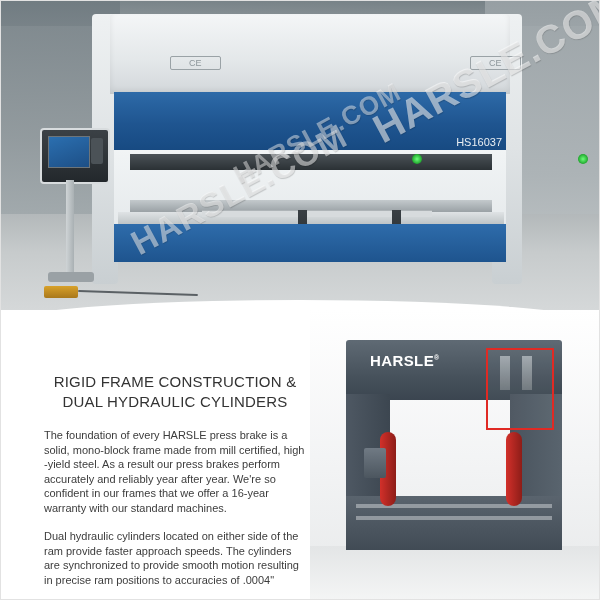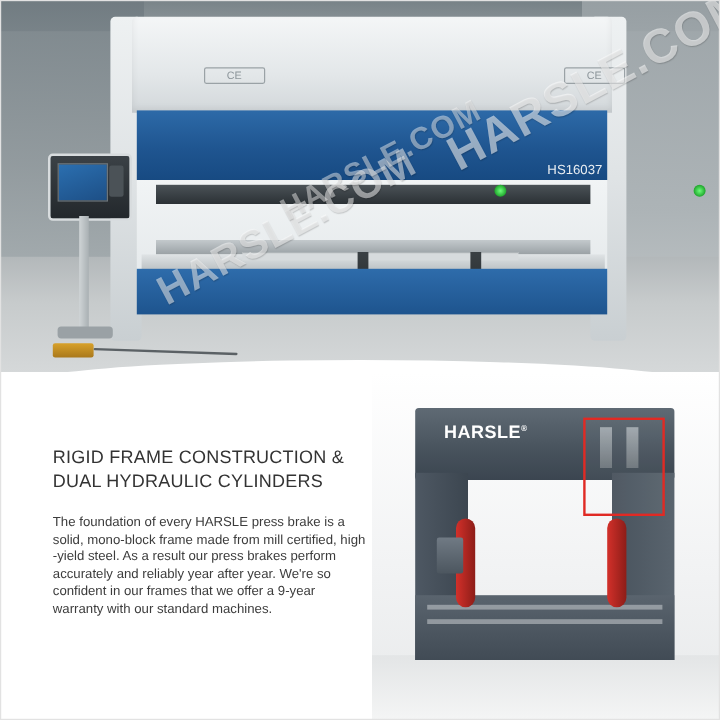--- a/index.html
+++ b/index.html
@@ -216,20 +216,21 @@
     position: absolute;
     left: 44px; top: 62px; width: 262px;
   }
   .section-title {
     font-size: 15px;
     color: #333333;
     line-height: 20px;
     letter-spacing: .2px;
     margin: 0 0 16px 0;
     font-weight: normal;
+    text-align: center;
   }
   .para {
     font-size: 11px;
     color: #3c3c3c;
     line-height: 14.5px;
     margin: 0 0 14px 0;
   }
 
   
   .photo2 {
@@ -380,18 +381,19 @@
         <div class="p2-highlight"></div>
         <div class="p2-brand">
           <span>HARSLE</span><span class="r">®</span>
         </div>
       </div>
 
     </div>
 
     <div class="text-col">
       <h2 class="section-title">RIGID FRAME CONSTRUCTION &amp; DUAL HYDRAULIC CYLINDERS</h2>
-      <p class="para">The foundation of every HARSLE press brake is a solid, mono-block frame made from mill certified, high -yield steel. As a result our press brakes perform accurately and reliably year after year. We're so confident in our frames that we offer a 9-year warranty with our standard machines.</p>
+      <p class="para">The foundation of every HARSLE press brake is a solid, mono-block frame made from mill certified, high -yield steel. As a result our press brakes perform accurately and reliably year after year. We're so confident in our frames that we offer a 16-year warranty with our standard machines.</p>
+      <p class="para">Dual hydraulic cylinders located on either side of the ram provide faster approach speeds. The cylinders are synchronized to provide smooth motion resulting in precise ram positions to accuracies of .0004"</p>
     </div>
   </div>
 
   <div class="border-frame"></div>
 </div>
 
 </body></html>

